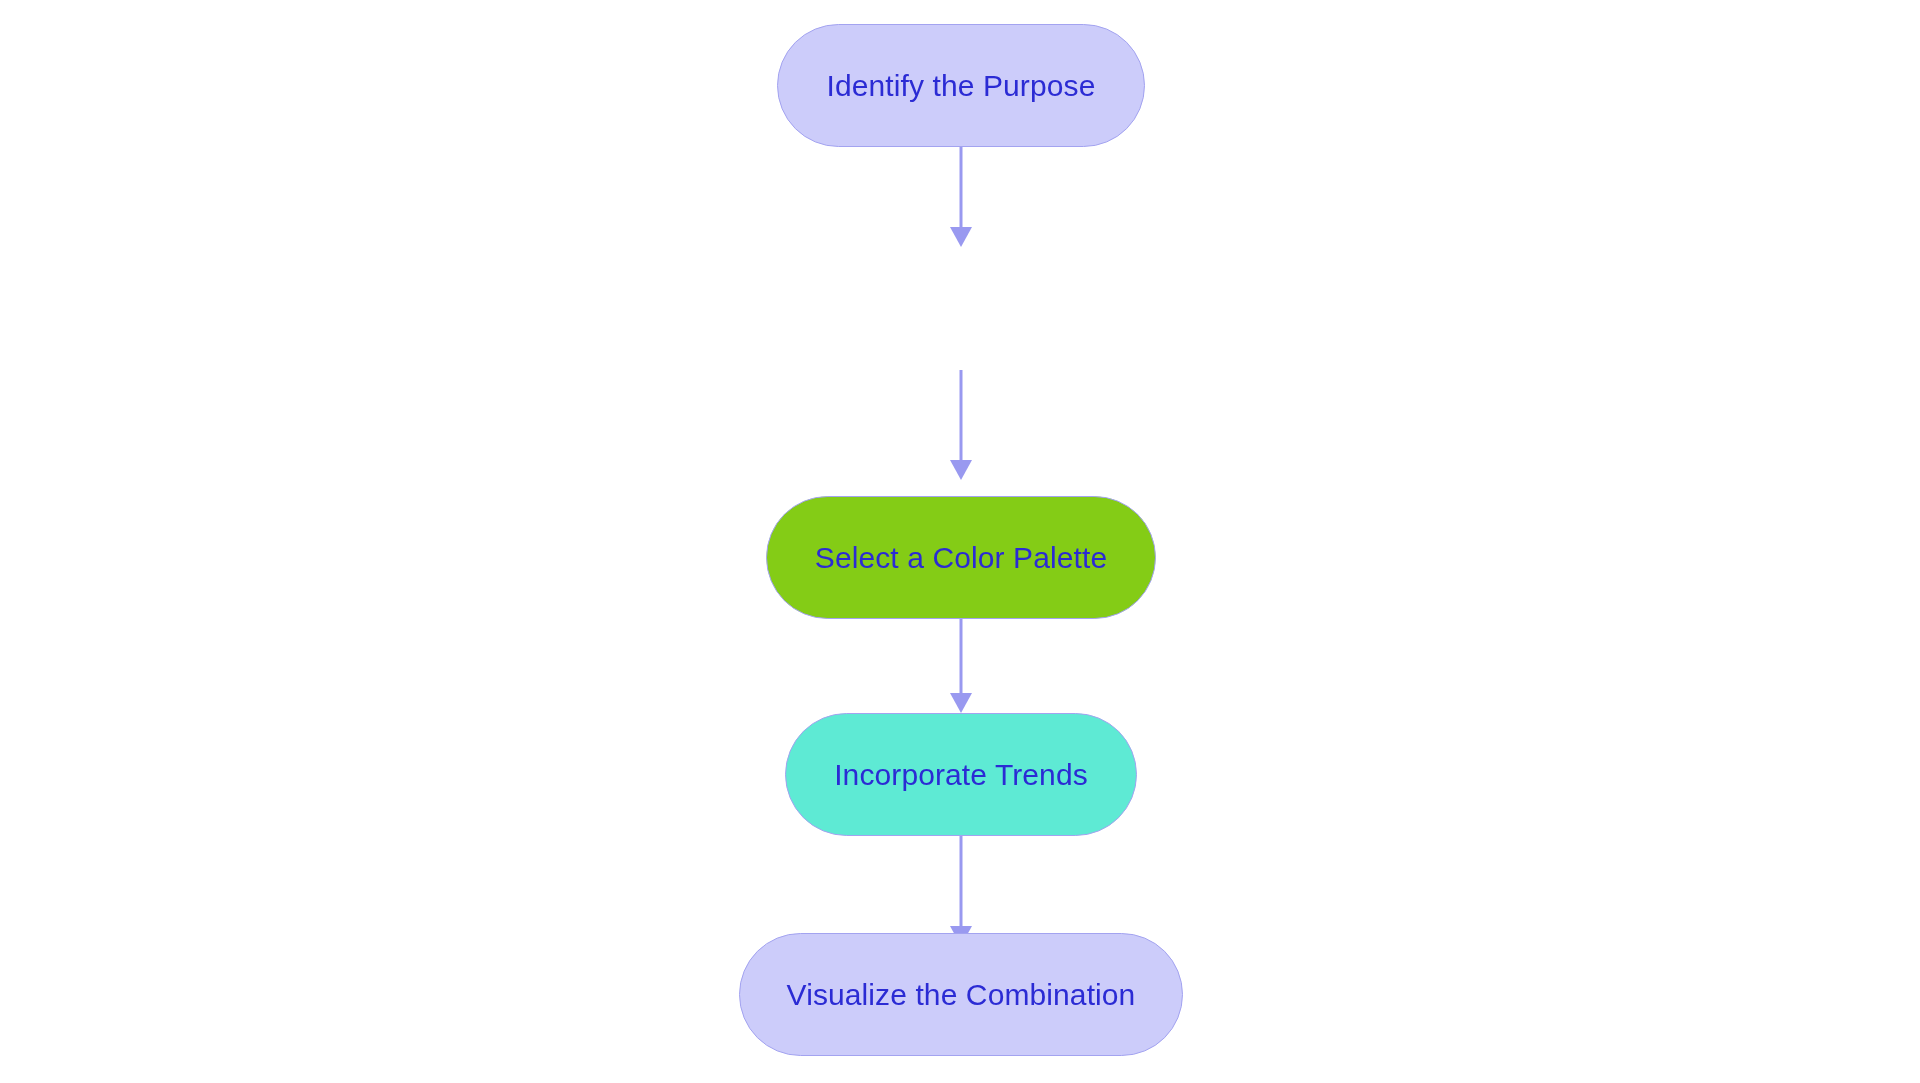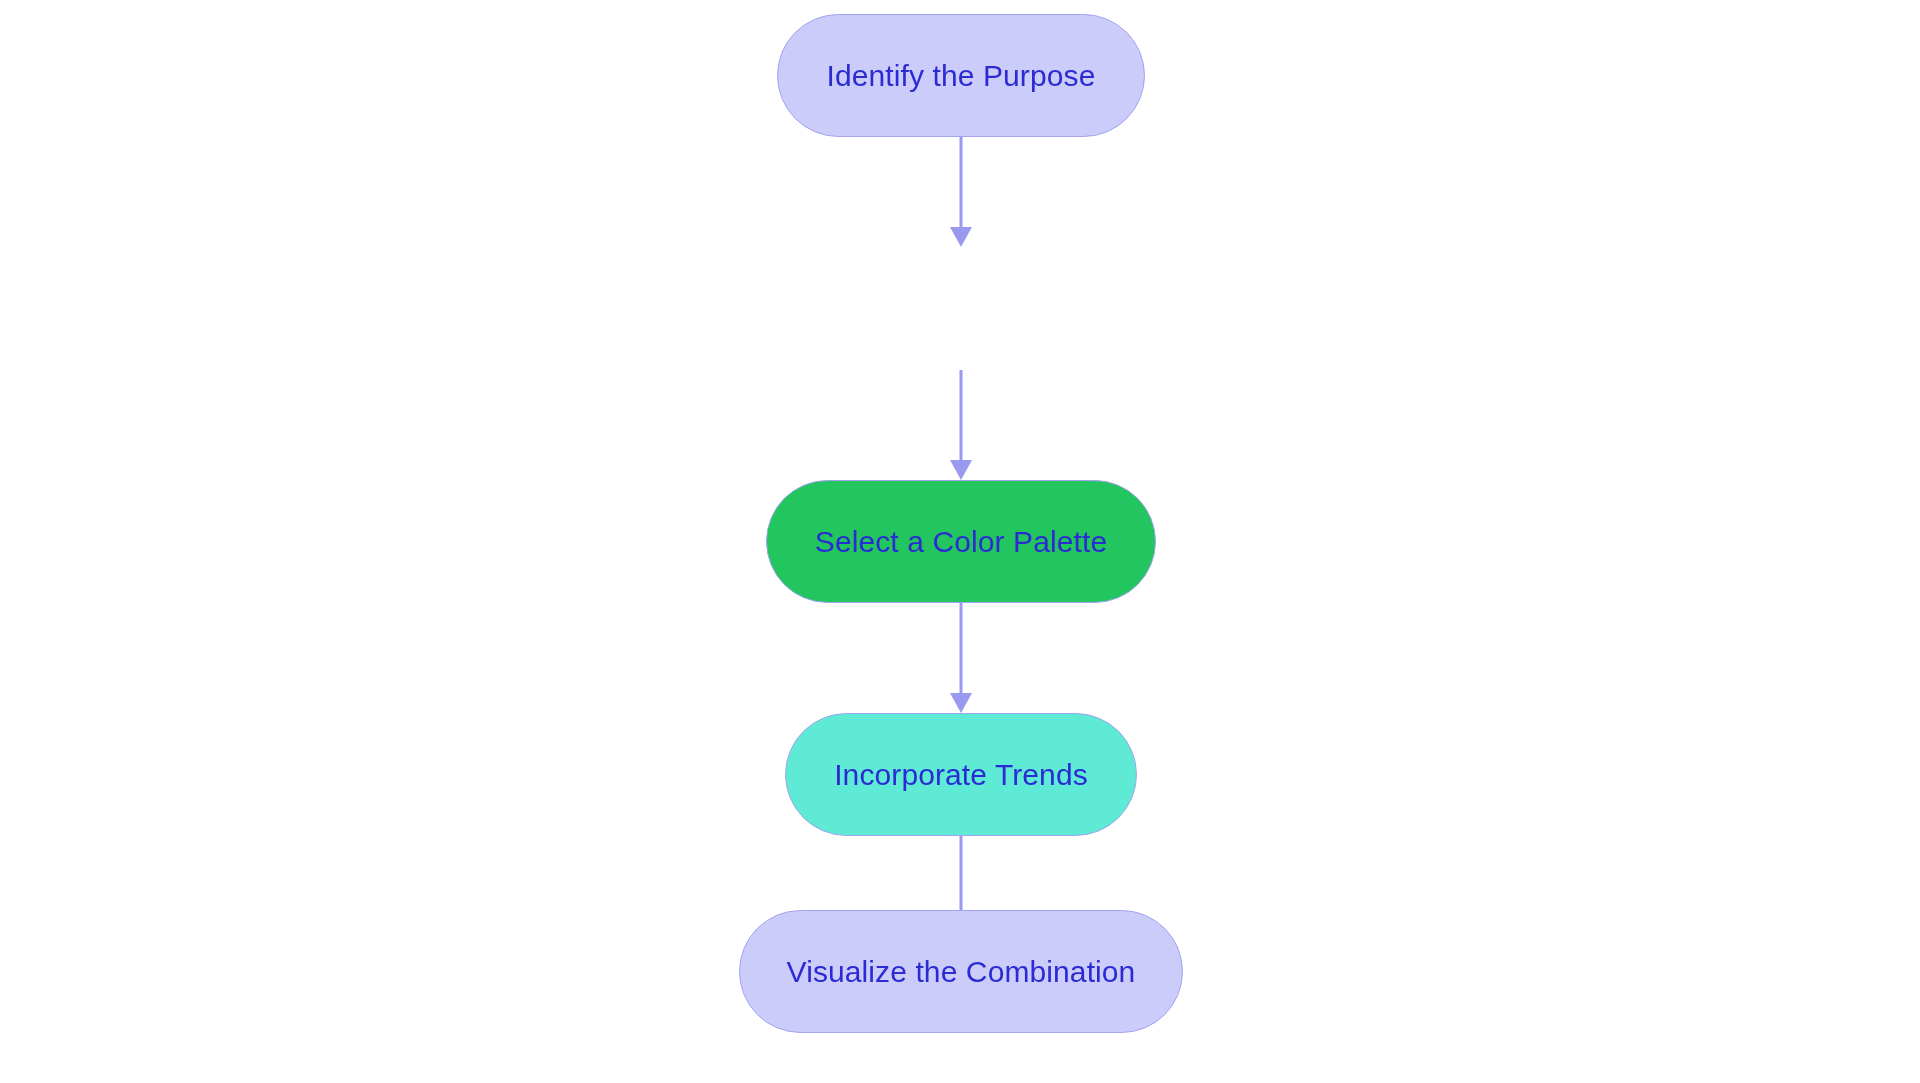--- a/index.html
+++ b/index.html
@@ -73,30 +73,30 @@
           <line x1="961" y1="603" x2="961" y2="695" stroke="#9999f0" stroke-width="3"></line>
           <polygon points="950,693 972,693 961,713" fill="#9999f0"></polygon>
         </g>
         <g>
           <line x1="961" y1="836" x2="961" y2="928" stroke="#9999f0" stroke-width="3"></line>
           <polygon points="950,926 972,926 961,946" fill="#9999f0"></polygon>
         </g>
       </g>
   </svg>
 
-  <div class="node" style="left: 961px; top: 14px; width: 368px; height: 123px; background: rgb(204, 204, 250); border-color: rgb(163, 163, 240);">
+  <div class="node" style="left: 961px; top: 24px; width: 368px; height: 123px; background: rgb(204, 204, 250); border-color: rgb(163, 163, 240);">
     <span class="node-label" style="color: rgb(43, 43, 212);">Identify the Purpose</span>
   </div>
 
 
-  <div class="node" style="left: 961px; top: 480px; width: 390px; height: 123px; background: #22c55e; border-color: rgb(163, 163, 240);">
+  <div class="node" style="left: 961px; top: 496px; width: 390px; height: 123px; background: #84cc16; border-color: rgb(163, 163, 240);">
     <span class="node-label" style="color: rgb(43, 43, 212);">Select a Color Palette</span>
   </div>
 
   <div class="node" style="left: 961px; top: 713px; width: 352px; height: 123px; background: #5eead4; border-color: rgb(163, 163, 240);">
     <span class="node-label" style="color: rgb(43, 43, 212);">Incorporate Trends</span>
   </div>
 
-  <div class="node" style="left: 961px; top: 910px; width: 444px; height: 123px; background: rgb(204, 204, 250); border-color: rgb(163, 163, 240);">
+  <div class="node" style="left: 961px; top: 933px; width: 444px; height: 123px; background: rgb(204, 204, 250); border-color: rgb(163, 163, 240);">
     <span class="node-label" style="color: rgb(43, 43, 212);">Visualize the Combination</span>
   </div>
 
 </div>
 
 </body></html>

